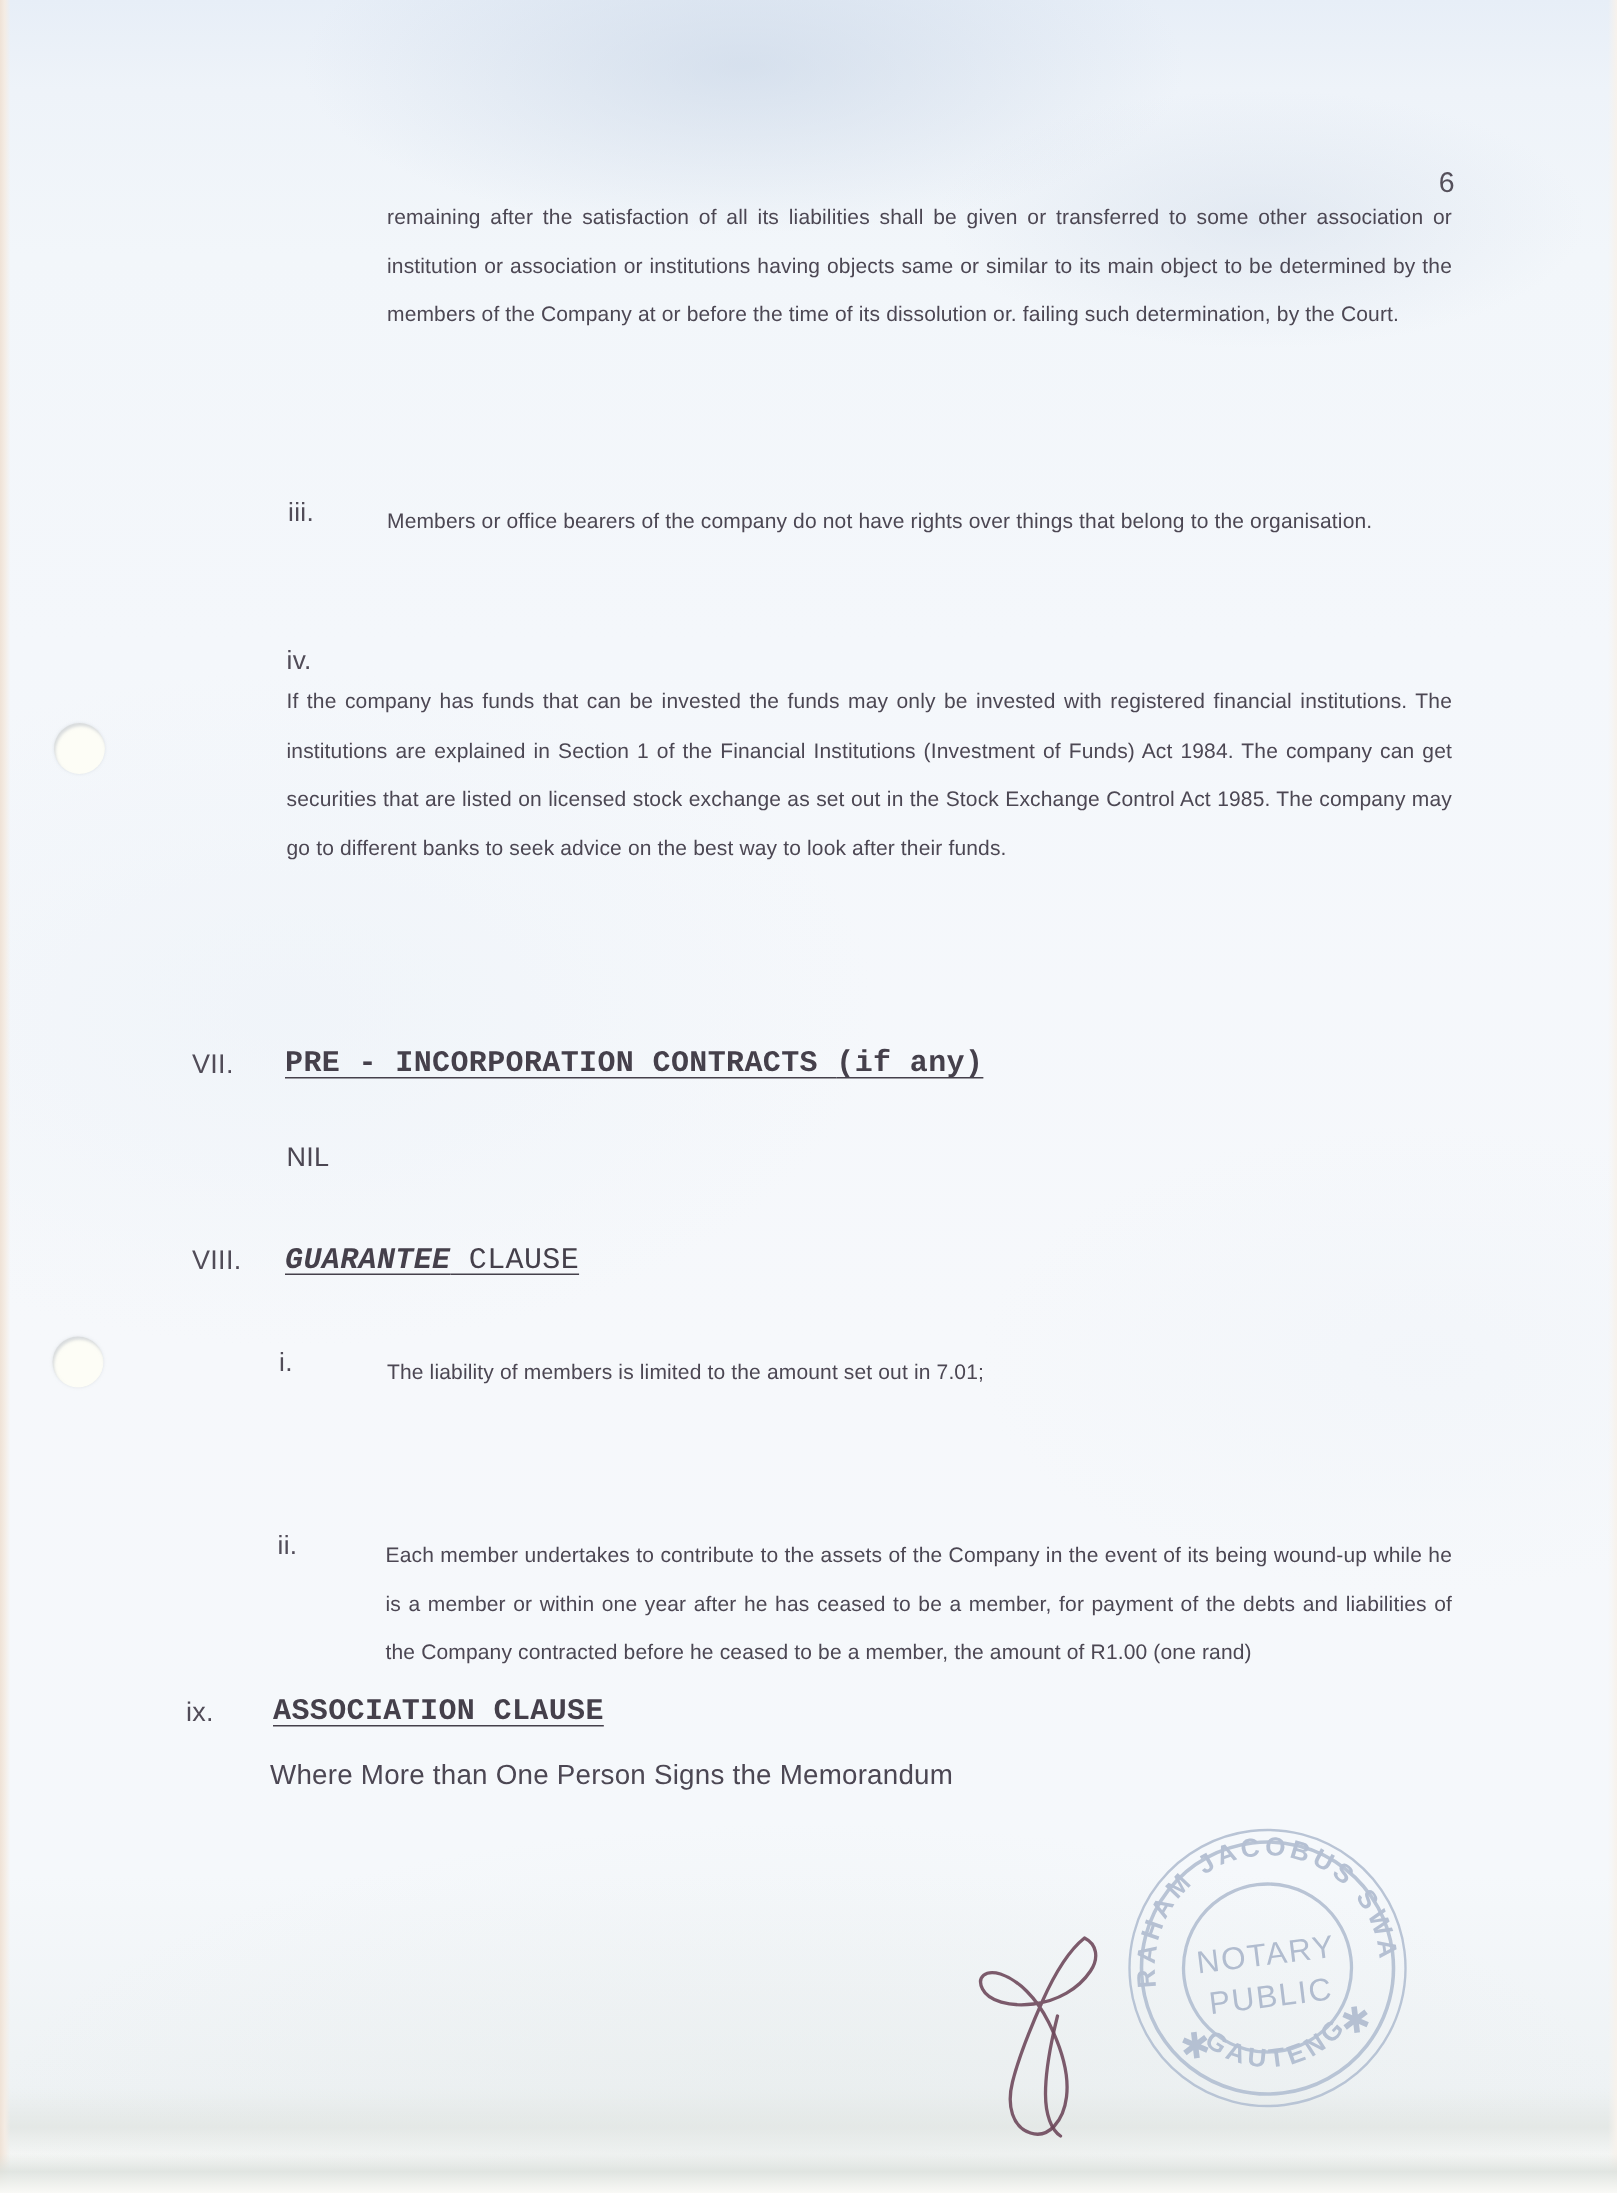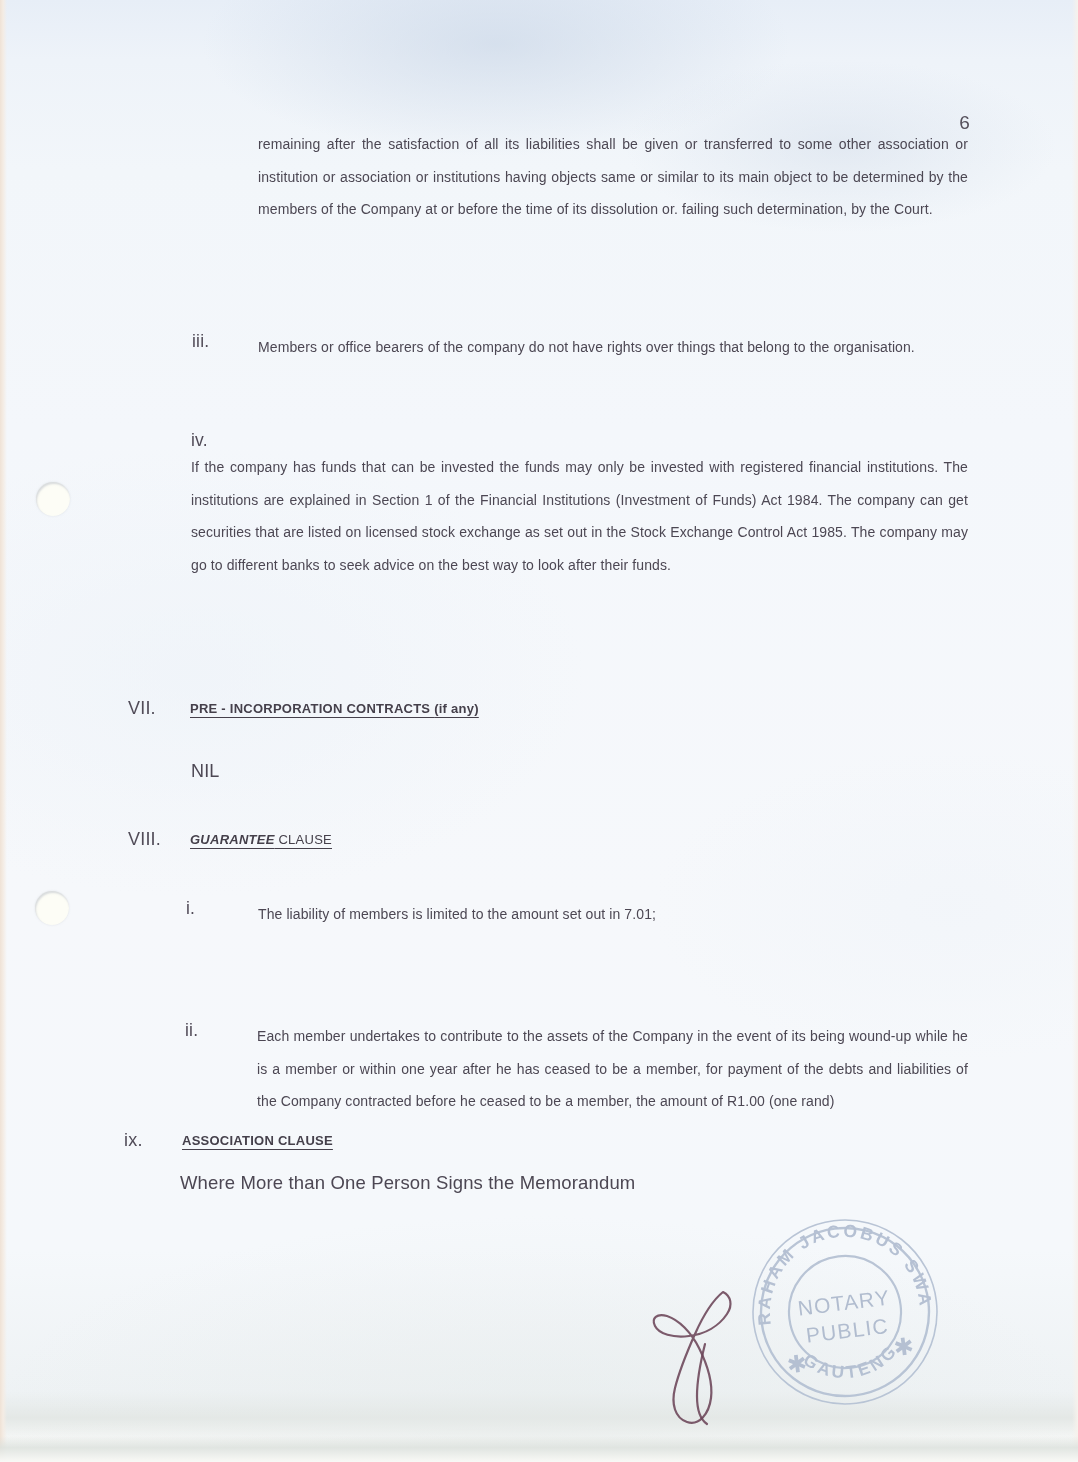--- a/index.html
+++ b/index.html
@@ -131,28 +131,29 @@
     display: flex;
     align-items: center;
   }
   .section .roman {
     flex: 0 0 auto;
     font-size: 18px;
     color: #514c58;
     letter-spacing: 0.2px;
   }
   .section .heading {
-    font-size: 13px;
+    font-size: 20px;
     font-weight: 700;
     color: #45404b;
     text-decoration: underline;
     text-underline-offset: 3.5px;
     text-decoration-thickness: 1.4px;
     letter-spacing: 0.25px;
     white-space: nowrap;
+    font-family: Liberation Mono, monospace;
   }
   .section .heading .plain { font-weight: 700; }
   .section .heading .emph  { font-weight: 700; font-style: italic; margin-top: 32px; }
   .section .heading .thin  { font-weight: 400; }
 
   #section-vii  { left: 128px; top: 698px; }
   #section-vii .roman   { width: 62px; }
   #section-viii { left: 128px; top: 829px; }
   #section-viii .roman  { width: 62px; }
   #section-ix   { left: 124px; top: 1130px; }

